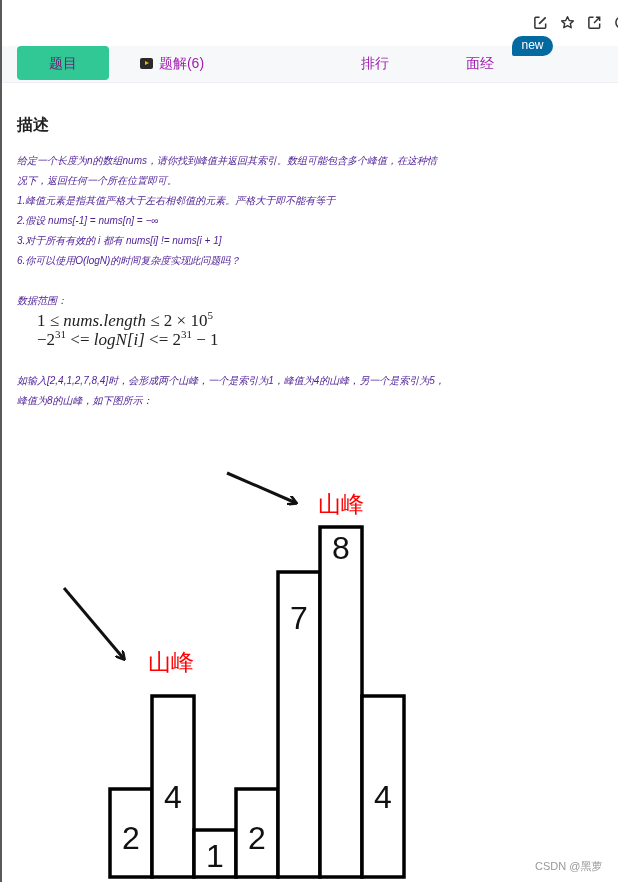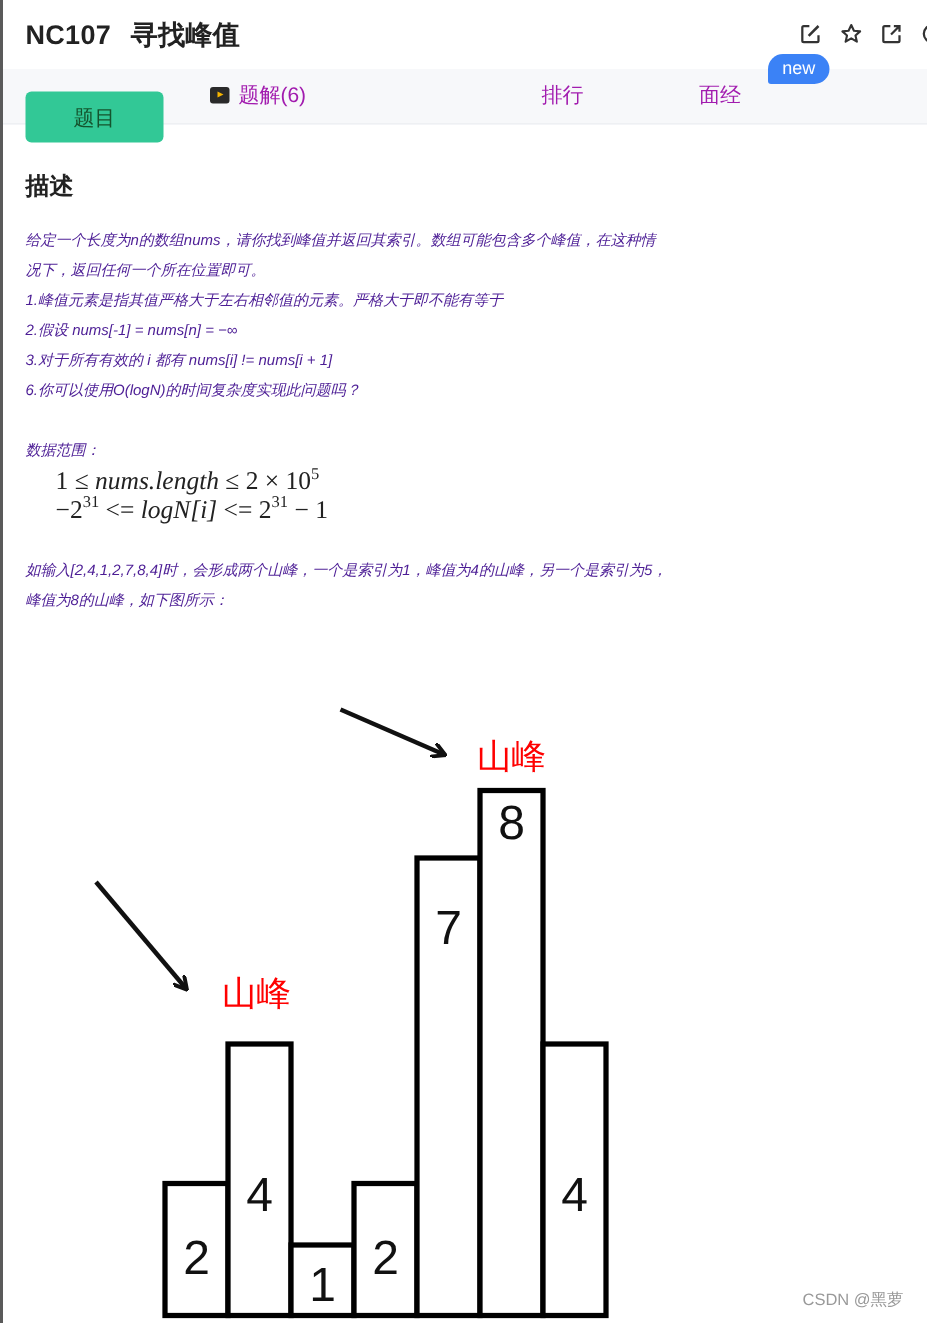--- a/index.html
+++ b/index.html
@@ -23,33 +23,33 @@
     
     .tabbar {
       position: absolute; left: 2px; top: 46px; width: 616px; height: 36px; background: #f7f8fa;
       border-bottom: 1px solid #eef0f3;
     }
     .tab {
       position: absolute; top: 0; height: 34px; line-height: 34px; font-size: 14px; color: #a21caf;
       text-align: center; cursor: pointer;
     }
     .tab.active {
-      background: #32c896; color: #14532d; border-radius: 4px; top: 15px;
+      background: #32c896; color: #701a75; border-radius: 4px; top: 0;
     }
     .tab .video-icon {
       display: inline-block; width: 13px; height: 11px; background: #2a2a2a; border-radius: 2px;
       vertical-align: -1px; margin-right: 6px; position: relative;
     }
     .tab .video-icon::after {
       content: ""; position: absolute; left: 5px; top: 3px; width: 0; height: 0;
       border-left: 4px solid #f5b400; border-top: 2.5px solid transparent; border-bottom: 2.5px solid transparent;
     }
     .new-badge {
       position: absolute; left: 512px; top: 36px; width: 41px; height: 20px; border-radius: 10px 10px 10px 2px;
-      background: #3b82f6; color: #fff; font-size: 12px; line-height: 19px; text-align: center; z-index: 5;
+      background: #0369a1; color: #fff; font-size: 12px; line-height: 19px; text-align: center; z-index: 5;
     }
 
     
     .content { position: absolute; left: 17px; top: 112px; width: 592px; }
     .section-title { font-size: 16px; font-weight: bold; color: #222; margin: 0 0 13px 0; height: 26px; line-height: 26px; }
     .p { font-size: 10px; line-height: 20px; color: #4c1d95; margin: 0; font-style: italic; }
     .gap { height: 20px; }
     .math { font-family: "Liberation Serif", "DejaVu Serif", serif; font-size: 17px; line-height: 19px; color: #222; margin-left: 20px; }
     .math i { font-style: italic; }
     .math sup { font-size: 11px; vertical-align: 7px; line-height: 0; }
@@ -60,24 +60,20 @@
     .watermark {
       position: absolute; left: 535px; top: 859px; font-size: 11px; color: #999;
     }
   </style>
 </head>
 <body>
 
 <div class="left-border"></div>
 
 <div class="header">
-  <div class="title">
-    <span class="id">NC107</span>
-    <span>寻找峰值</span>
-  </div>
   <div class="hdr-icons">
     <span class="hdr-icon">
       <svg viewBox="0 0 16 16">
           <path d="M7 2.5H3a1 1 0 0 0-1 1V13a1 1 0 0 0 1 1h9.5a1 1 0 0 0 1-1V9" fill="none" stroke="#333" stroke-width="1.6"></path>
           <path d="M6.5 9.5 L13.5 2.5" stroke="#333" stroke-width="1.8"></path>
         </svg>
     </span>
     <span class="hdr-icon">
       <svg viewBox="0 0 16 16">
           <path d="M8 1.8 L9.9 5.9 L14.3 6.3 L11 9.2 L12 13.6 L8 11.3 L4 13.6 L5 9.2 L1.7 6.3 L6.1 5.9 Z" fill="none" stroke="#333" stroke-width="1.5" stroke-linejoin="round"></path>

